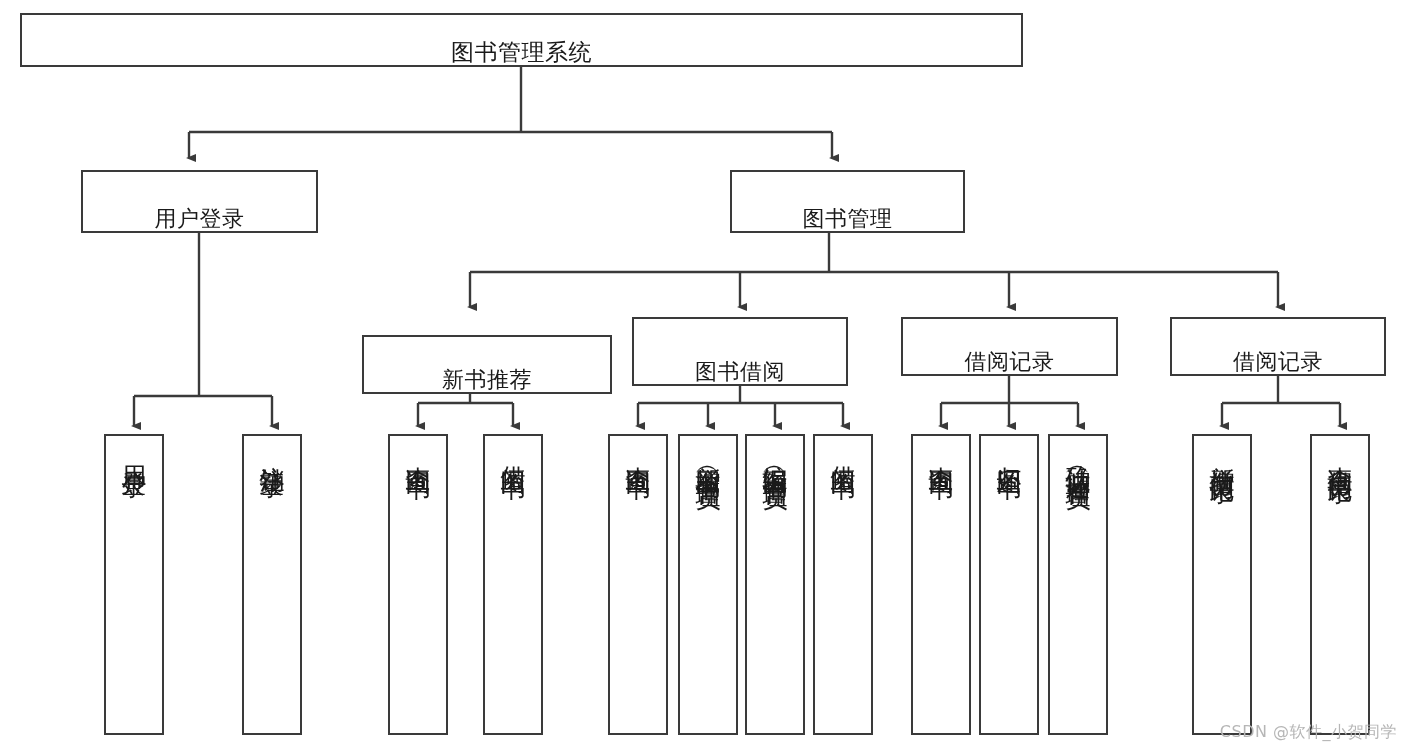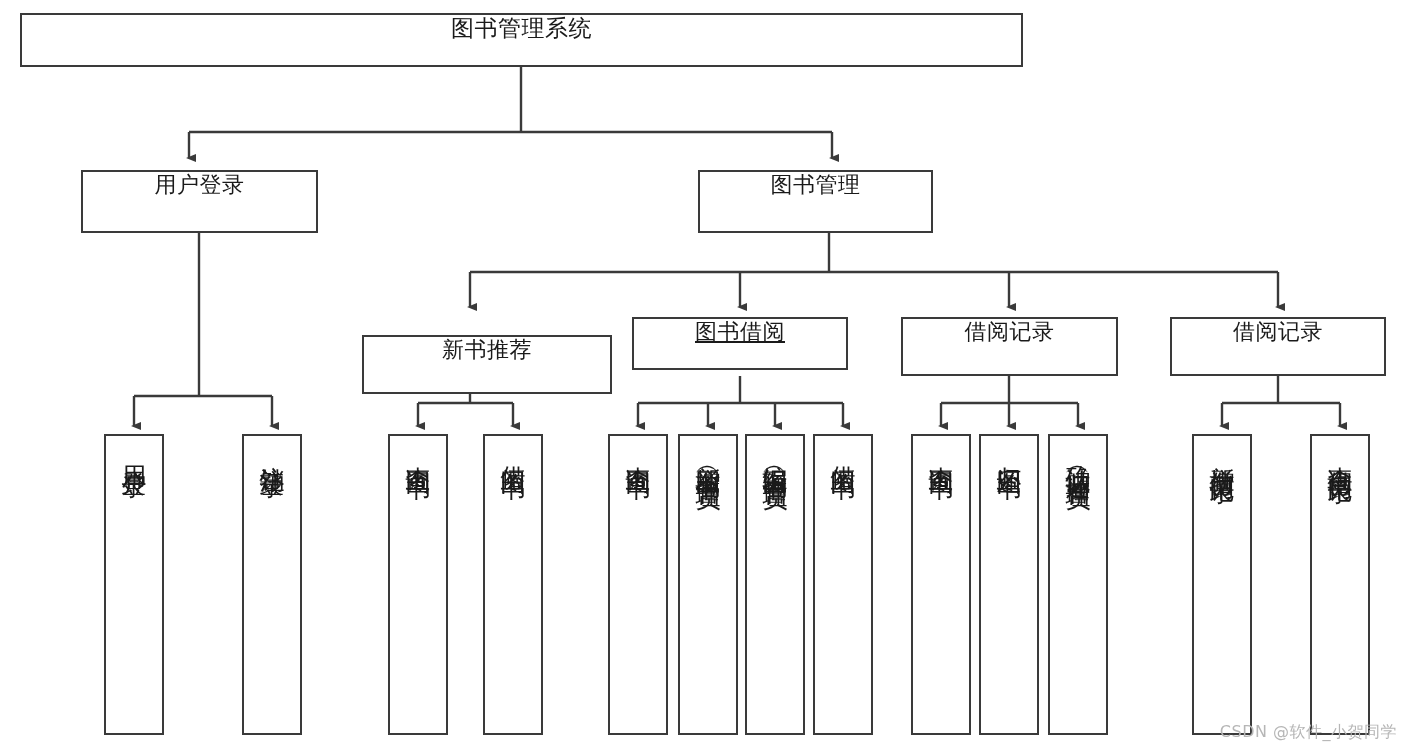--- a/index.html
+++ b/index.html
@@ -25,21 +25,21 @@
     width: 1405px;
     height: 747px;
     pointer-events: none;
   }
   .node {
     position: absolute;
     box-sizing: border-box;
     background: #ffffff;
     border: 2px solid #3a3a3a;
     display: flex;
-    align-items: flex-start;
+    align-items: flex-end;
     justify-content: center;
     color: #1a1a1a;
     z-index: 2;
   }
   .node-label {
     display: block;
     text-align: center;
     line-height: 1.15;
     white-space: pre;
   }
@@ -131,28 +131,28 @@
     </g>
   </svg>
 
   <div class="node h root" style="left:20px; top:13px; width:1003px; height:54px;">
     <span class="node-label">图书管理系统</span>
   </div>
 
   <div class="node h" style="left:81px; top:170px; width:237px; height:63px;">
     <span class="node-label">用户登录</span>
   </div>
-  <div class="node h" style="left:698px; top:170px; width:235px; height:63px;">
+  <div class="node h" style="left:730px; top:170px; width:235px; height:63px;">
     <span class="node-label">图书管理</span>
   </div>
 
   <div class="node h" style="left:362px; top:335px; width:250px; height:59px;">
     <span class="node-label">新书推荐</span>
   </div>
-  <div class="node h" style="left:632px; top:317px; width:216px; height:53px;text-decoration:underline;">
+  <div class="node h" style="left:632px; top:317px; width:216px; height:69px;">
     <span class="node-label">图书借阅</span>
   </div>
   <div class="node h" style="left:901px; top:317px; width:217px; height:59px;">
     <span class="node-label">借阅记录</span>
   </div>
   <div class="node h" style="left:1170px; top:317px; width:216px; height:59px;">
     <span class="node-label">借阅记录</span>
   </div>
 
   <div class="node v" style="left:104px; top:434px; width:60px; height:301px;">

